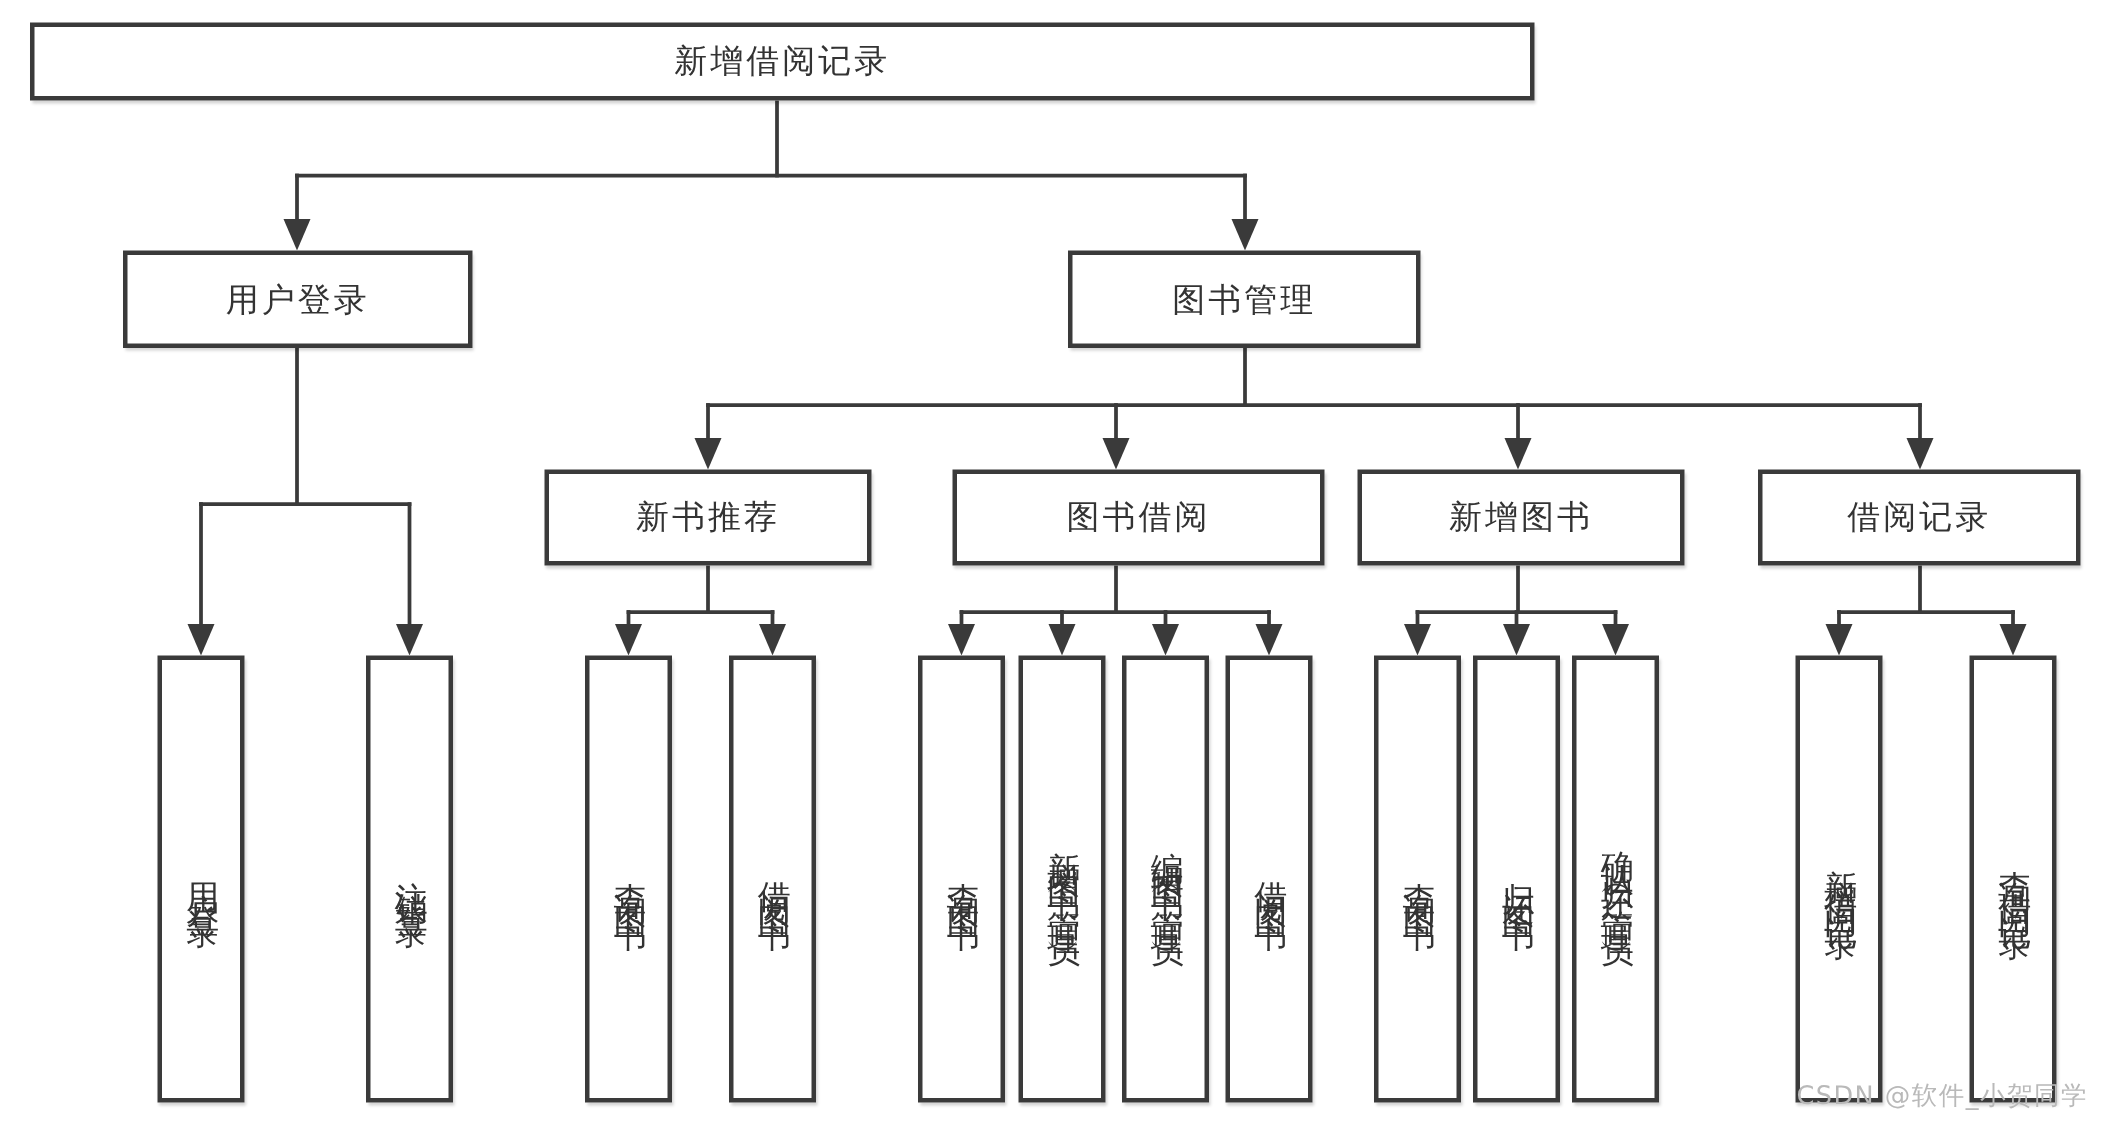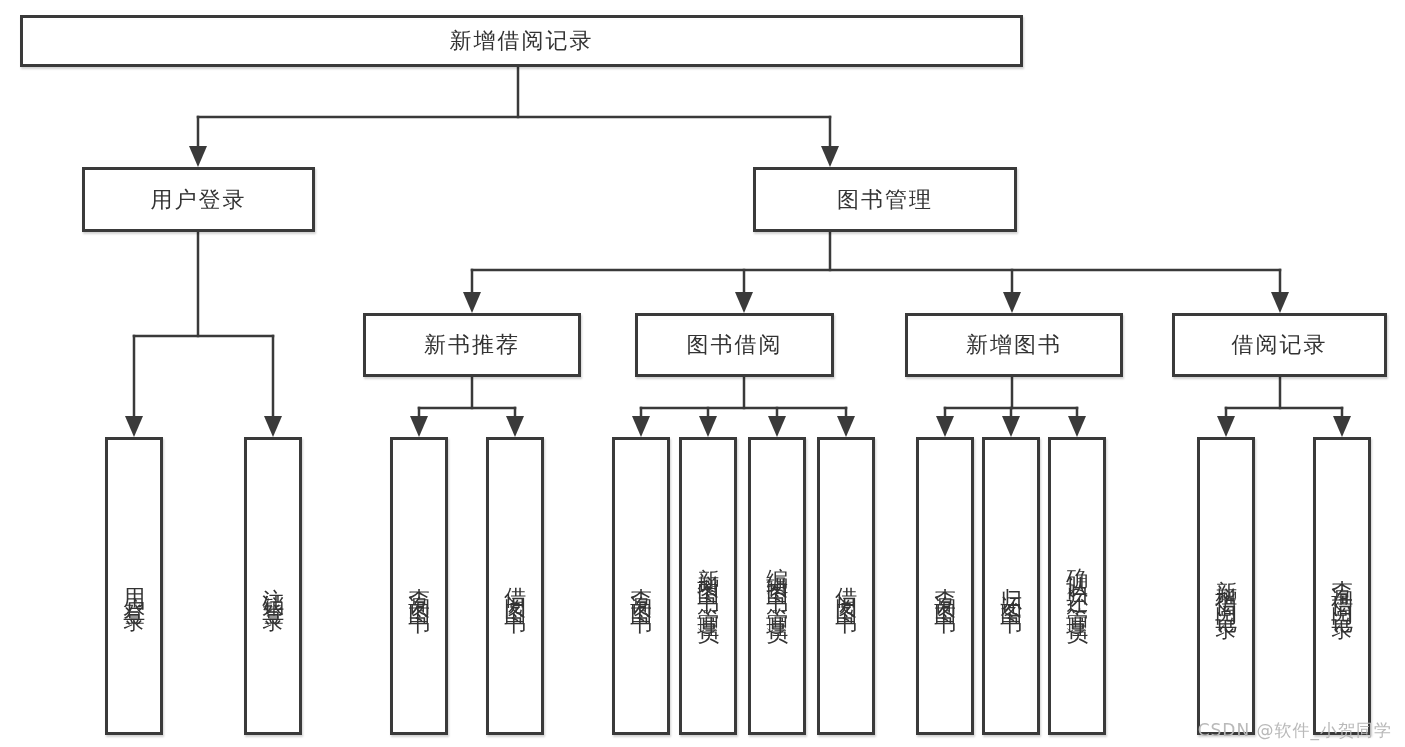--- a/index.html
+++ b/index.html
@@ -115,28 +115,28 @@
       <polygon points="1333,416 1351,416 1342,437"></polygon>
   </svg>
 
   <div class="hbox" style="left:20px; top:15px; width:1003px; height:52px;">
     <span>新增借阅记录</span>
   </div>
 
   <div class="hbox" style="left:82px; top:167px; width:233px; height:65px;">
     <span>用户登录</span>
   </div>
-  <div class="hbox" style="left:712px; top:167px; width:264px; height:65px;margin-left:41px;">
+  <div class="hbox" style="left:712px; top:167px; width:235px; height:65px;">
     <span>图书管理</span>
   </div>
 
   <div class="hbox" style="left:363px; top:313px; width:218px; height:64px;">
     <span>新书推荐</span>
   </div>
-  <div class="hbox" style="left:635px; top:313px; width:199px; height:64px;">
+  <div class="hbox" style="left:635px; top:313px; width:248px; height:64px;">
     <span>图书借阅</span>
   </div>
   <div class="hbox" style="left:905px; top:313px; width:218px; height:64px;">
     <span>新增图书</span>
   </div>
   <div class="hbox" style="left:1172px; top:313px; width:215px; height:64px;">
     <span>借阅记录</span>
   </div>
 
   <div class="vbox" style="left:105px;">

